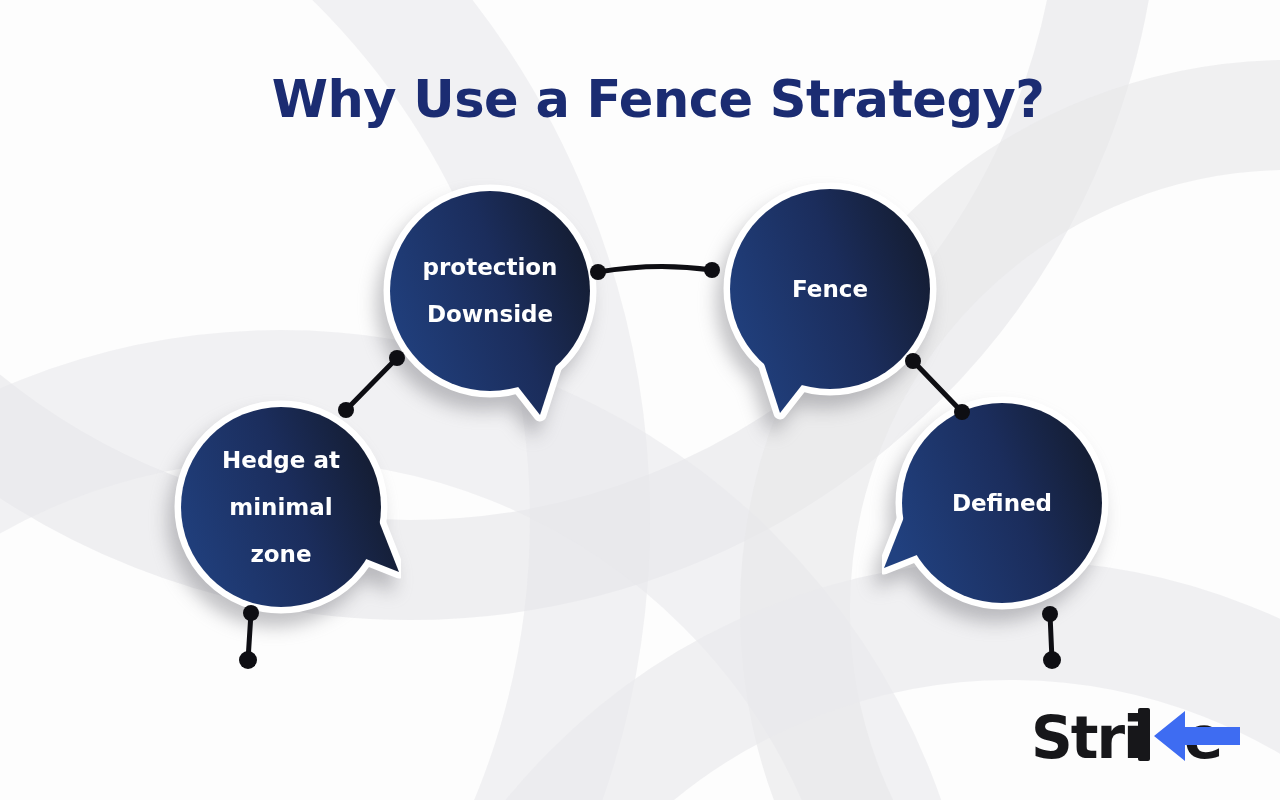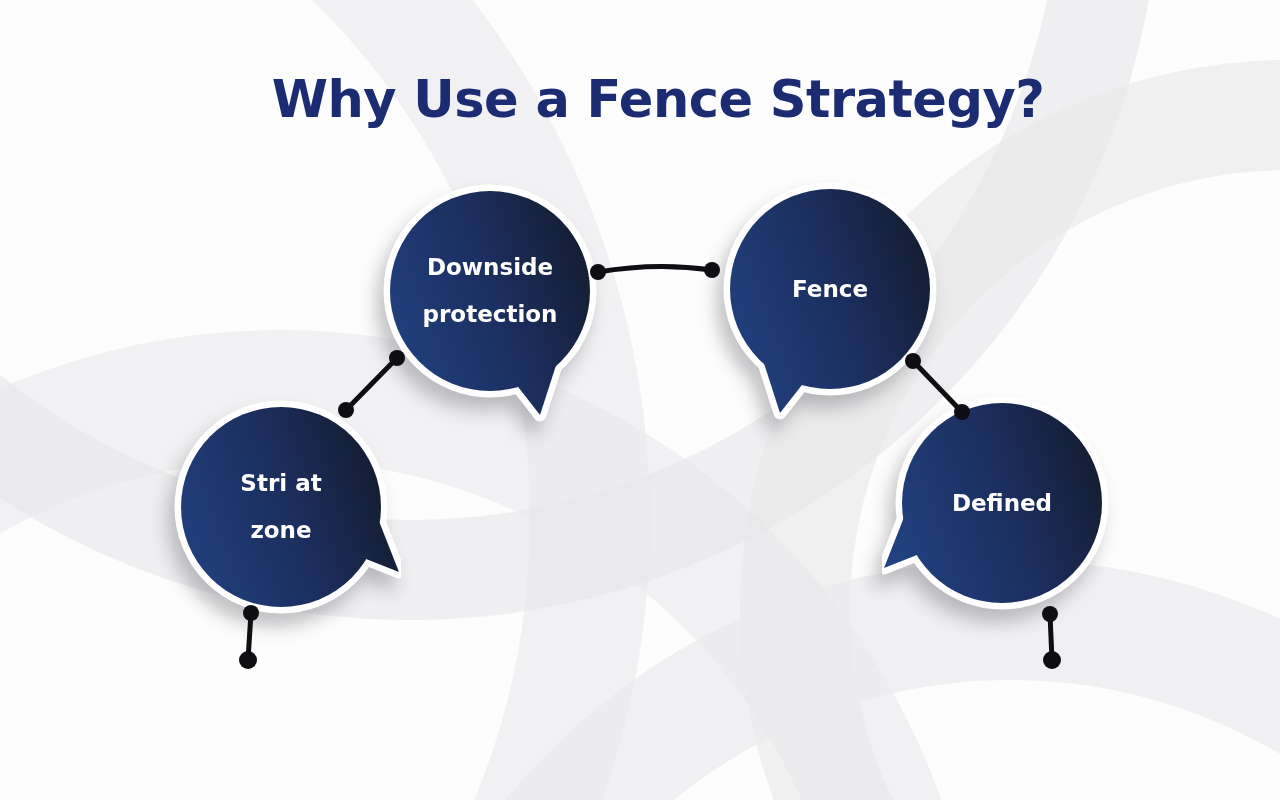--- a/index.html
+++ b/index.html
@@ -78,22 +78,22 @@
             <stop offset="0.55" stop-color="#1b2d5c"></stop>
             <stop offset="1" stop-color="#131a2b"></stop>
         </linearGradient>
       </defs>
       <path d="M 145 210 L 170 242 L 190 180 Z" fill="none" stroke="#ffffff" stroke-width="13" stroke-linejoin="round"></path>
       <circle cx="120" cy="118" r="100" fill="none" stroke="#ffffff" stroke-width="13"></circle>
       <path d="M 145 210 L 170 242 L 190 180 Z" fill="url(#g1)"></path>
       <circle cx="120" cy="118" r="100" fill="url(#g1)"></circle>
     </svg>
     <div class="bubble-text">
+      <div>protection</div>
       <div>Downside</div>
-      <div>protection</div>
     </div>
   </div>
 
   <div class="bubble bubble2">
     <svg viewBox="0 0 240 250">
       <defs>
         <linearGradient id="g2" gradientUnits="userSpaceOnUse" x1="10" y1="160" x2="235" y2="80">
           <stop offset="0" stop-color="#214180"></stop>
             <stop offset="0.55" stop-color="#1b2d5c"></stop>
             <stop offset="1" stop-color="#131a2b"></stop>
@@ -117,21 +117,22 @@
             <stop offset="0.55" stop-color="#1b2d5c"></stop>
             <stop offset="1" stop-color="#131a2b"></stop>
         </linearGradient>
       </defs>
       <path d="M 200 168 L 238 183 L 214 122 Z" fill="none" stroke="#ffffff" stroke-width="13" stroke-linejoin="round"></path>
       <circle cx="120" cy="118" r="100" fill="none" stroke="#ffffff" stroke-width="13"></circle>
       <path d="M 200 168 L 238 183 L 214 122 Z" fill="url(#g3)"></path>
       <circle cx="120" cy="118" r="100" fill="url(#g3)"></circle>
     </svg>
     <div class="bubble-text">
-      <div>Stri at</div>
+      <div>Hedge at</div>
+      <div>minimal</div>
       <div>zone</div>
     </div>
   </div>
 
   <div class="bubble bubble4">
     <svg viewBox="0 0 240 250">
       <defs>
         <linearGradient id="g4" gradientUnits="userSpaceOnUse" x1="10" y1="160" x2="235" y2="80">
           <stop offset="0" stop-color="#214180"></stop>
             <stop offset="0.55" stop-color="#1b2d5c"></stop>
@@ -166,14 +167,26 @@
       <line x1="251" y1="613" x2="248" y2="660"></line>
       <circle cx="251" cy="613" r="8" stroke="none"></circle>
       <circle cx="248" cy="660" r="9" stroke="none"></circle>
 
       <line x1="1050" y1="614" x2="1052" y2="660"></line>
       <circle cx="1050" cy="614" r="8" stroke="none"></circle>
       <circle cx="1052" cy="660" r="9" stroke="none"></circle>
     </g>
   </svg>
 
+  <div class="logo">
+    <svg viewBox="0 0 212 74">
+
+      <text x="0" y="60" font-size="58" letter-spacing="-2" fill="#17171a">Stri</text>
+
+      <rect x="107" y="10" width="12" height="53" rx="2" fill="#17171a"></rect>
+
+      <text x="153" y="60" font-size="58" fill="#17171a">e</text>
+
+      <polygon points="123,38 154,13 154,29 209,29 209,47 154,47 154,63" fill="#3e6cf2"></polygon>
+    </svg>
+  </div>
 
 </div>
 
 </body></html>

